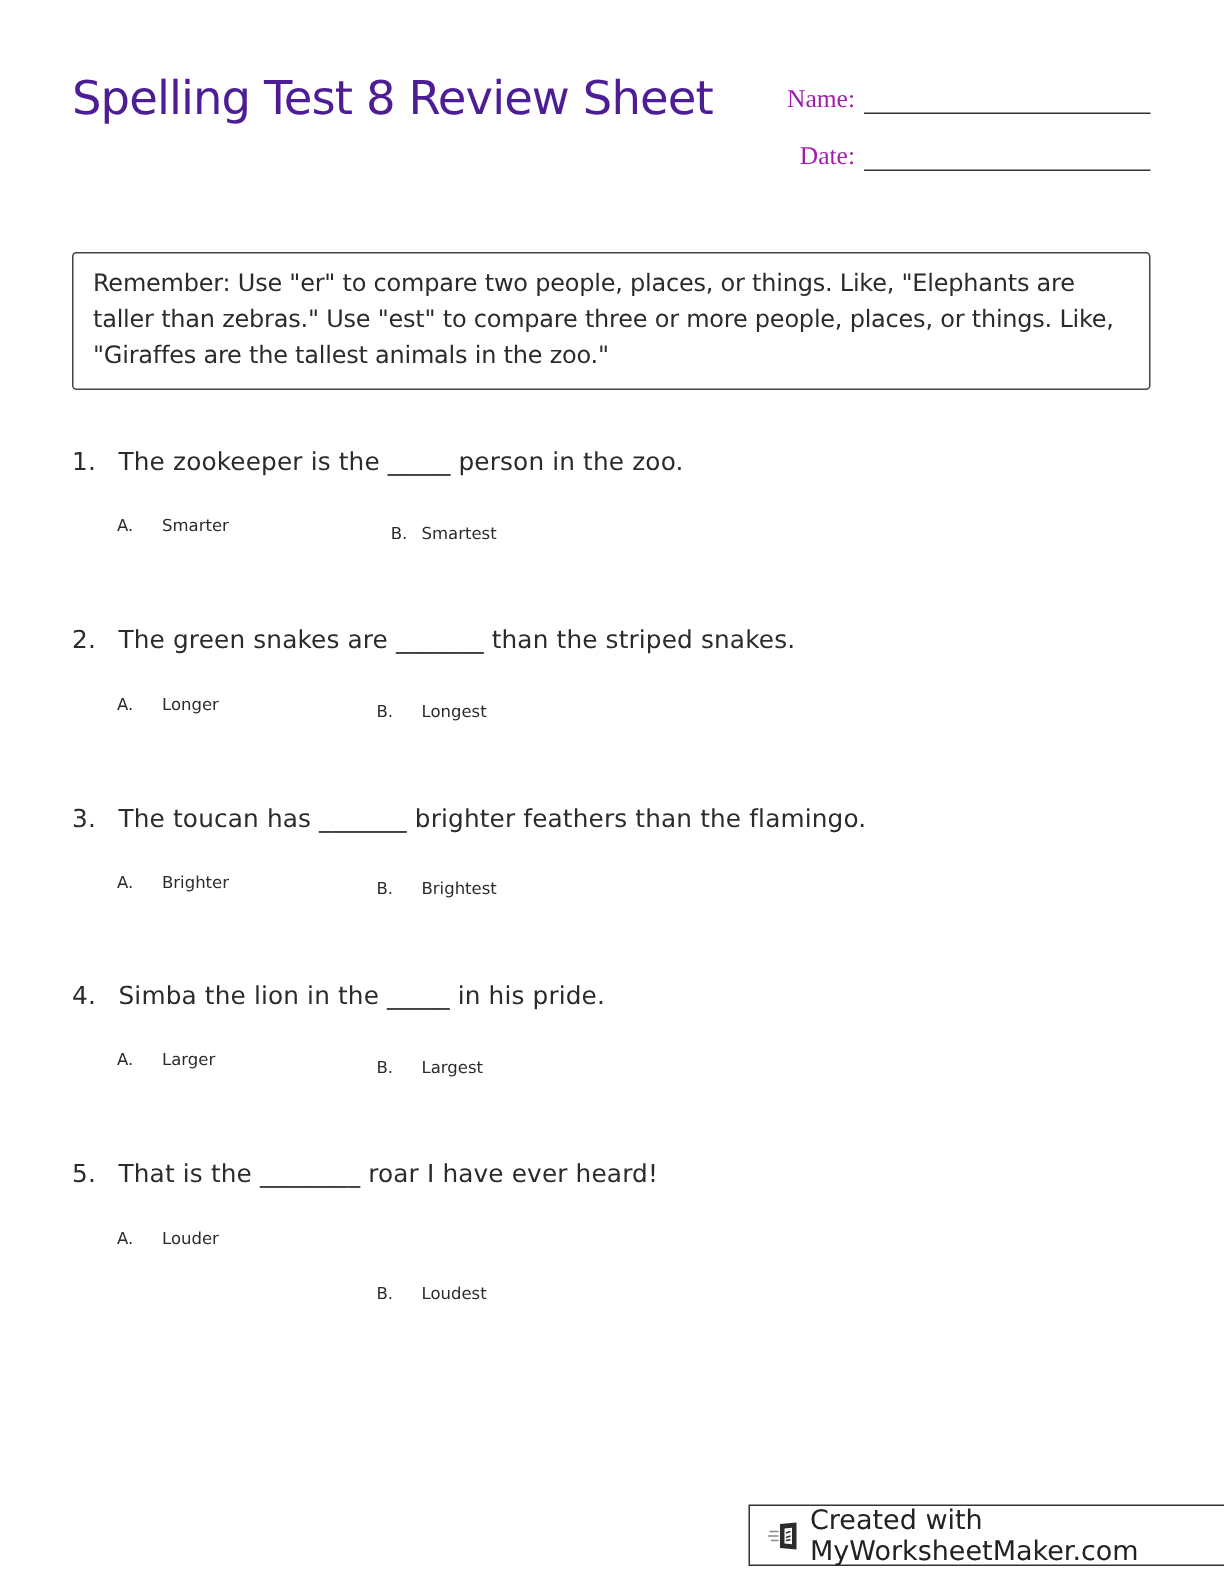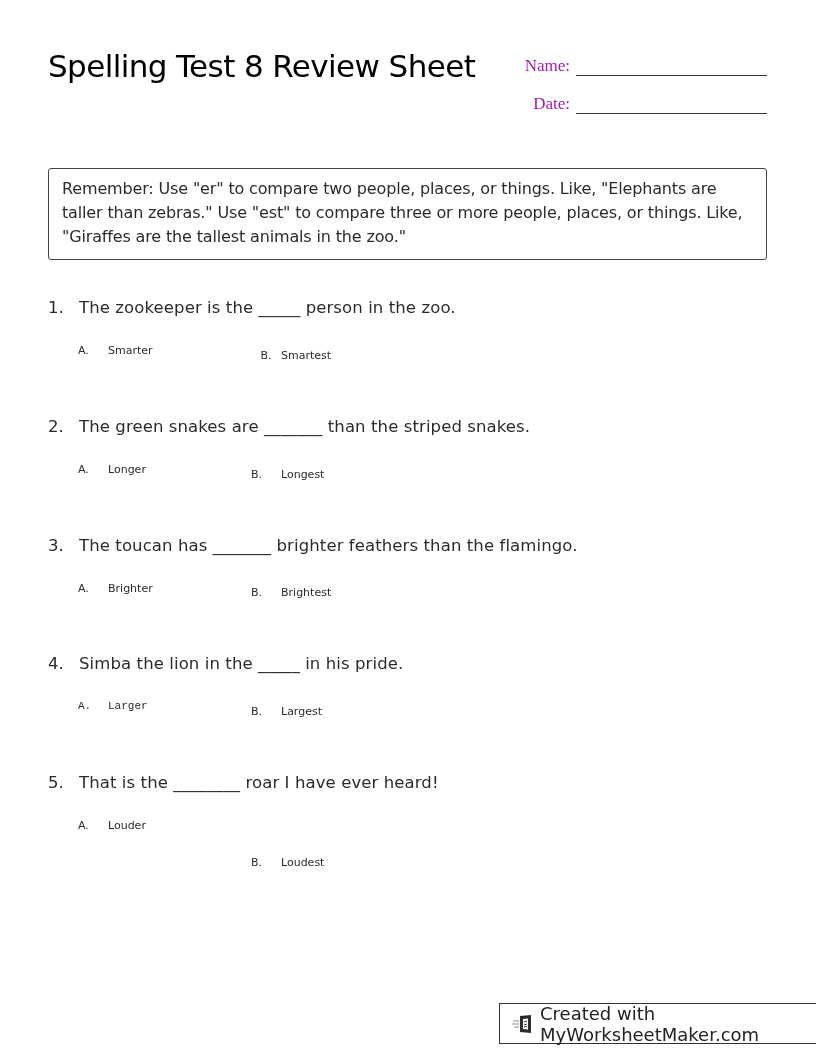--- a/index.html
+++ b/index.html
@@ -15,21 +15,21 @@
       color: #2b2b2b;
       font-family: "DejaVu Sans", sans-serif;
     }
     .title {
       position: absolute;
       left: 48px;
       top: 48px;
       font-size: 31px;
       font-weight: normal;
       letter-spacing: -0.6px;
-      color: #000000;
+      color: #4c1d95;
       margin: 0;
       white-space: nowrap;
     }
     .field-row {
       position: absolute;
       display: flex;
       align-items: flex-end;
       font-family: "Liberation Serif", serif;
       font-size: 17px;
       color: #a21caf;
@@ -159,21 +159,21 @@
   <span class="letter">A.</span><span>Brighter</span>
 </div>
 <div class="answer" style="left:251px; top:586px;">
   <span class="letter">B.</span><span>Brightest</span>
 </div>
 
 <div class="question" style="top:654px;">
   <span class="num">4.</span>
   <span class="text">Simba the lion in the _____ in his pride.</span>
 </div>
-<div class="answer" style="left:78px; top:700px;font-family:Liberation Mono, monospace;">
+<div class="answer" style="left:78px; top:700px;">
   <span class="letter">A.</span><span>Larger</span>
 </div>
 <div class="answer" style="left:251px; top:705px;">
   <span class="letter">B.</span><span>Largest</span>
 </div>
 
 <div class="question" style="top:773px;">
   <span class="num">5.</span>
   <span class="text">That is the ________ roar I have ever heard!</span>
 </div>

